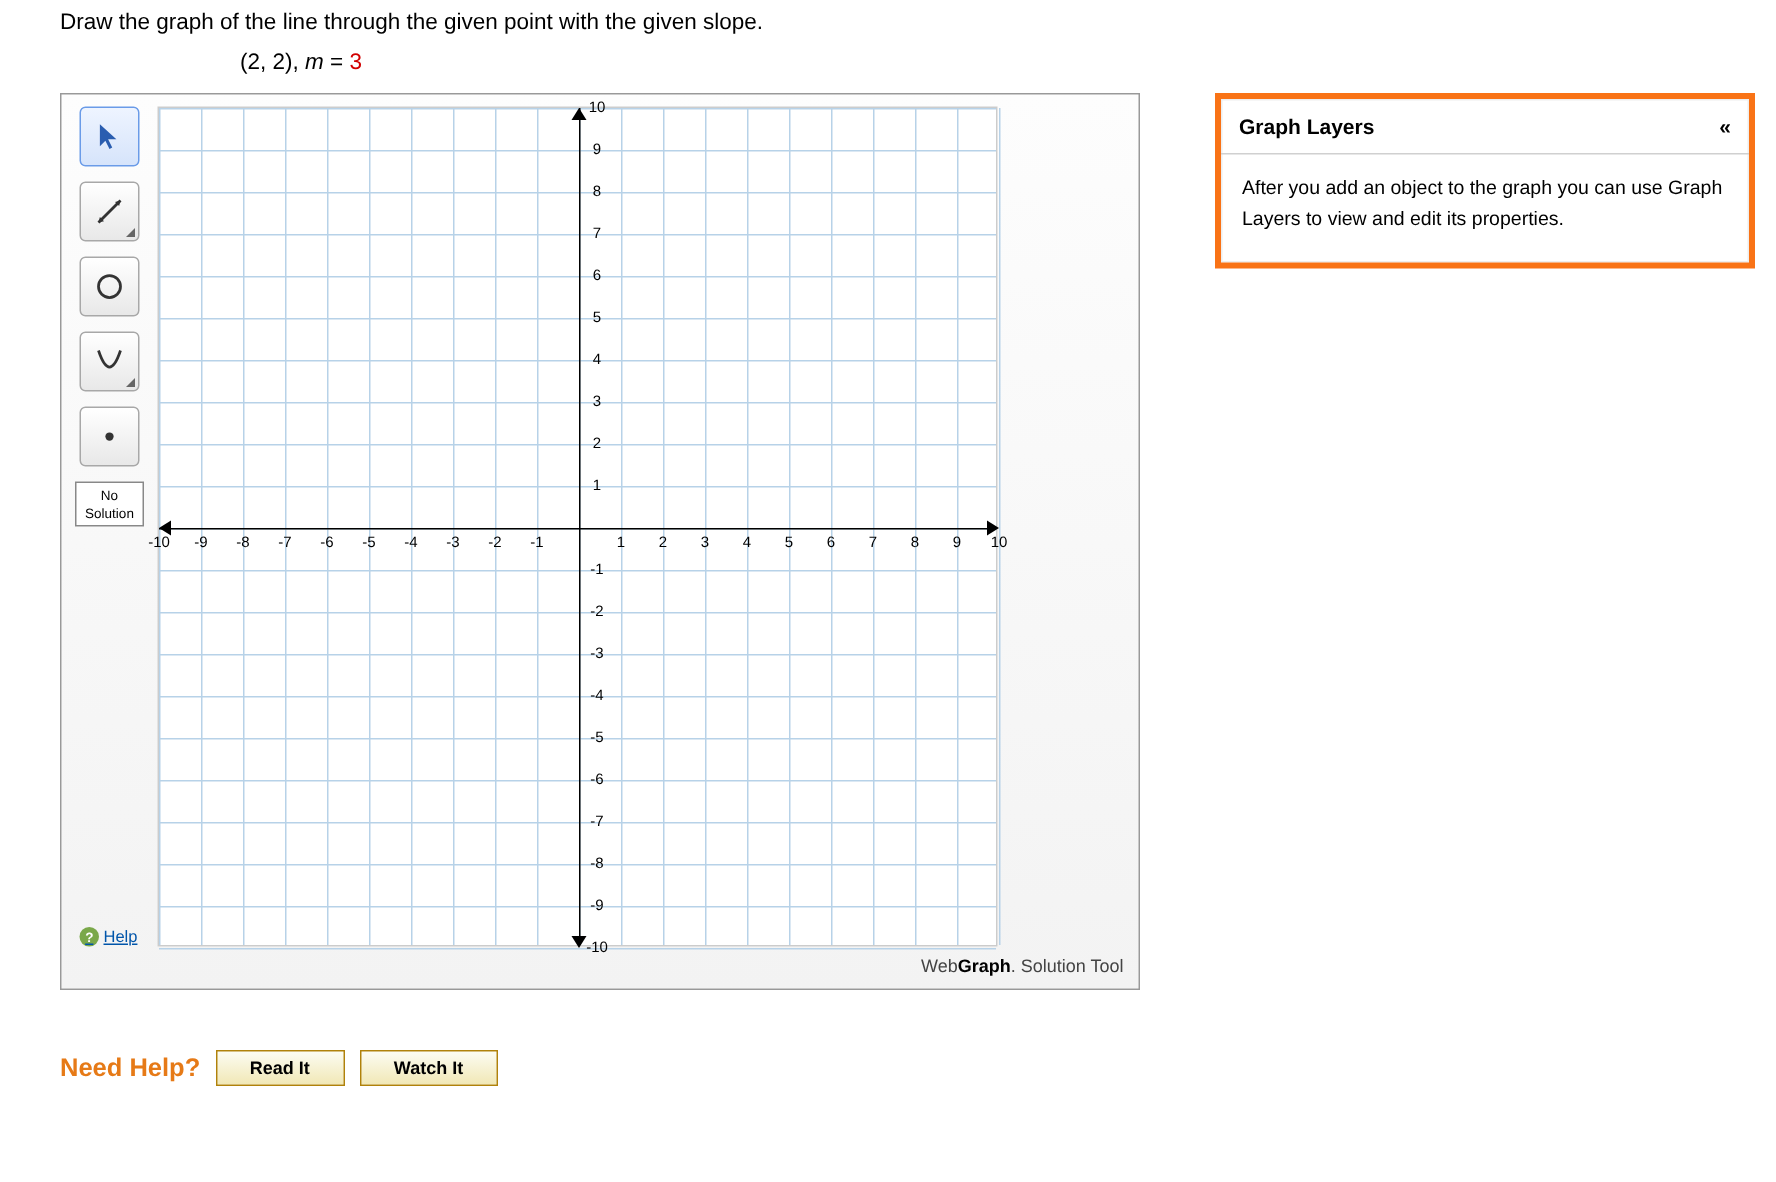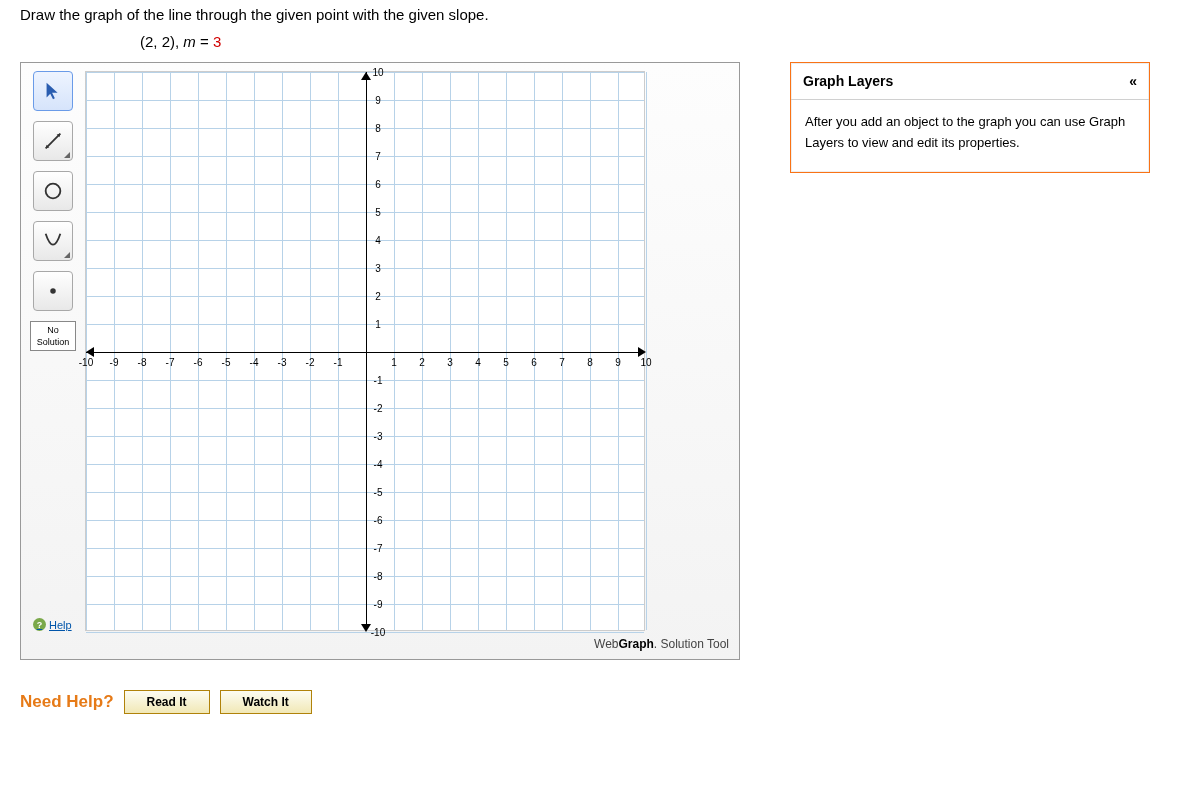--- a/index.html
+++ b/index.html
@@ -6,21 +6,21 @@
   body {
     margin: 0;
     padding: 0;
     font-family: Verdana, Arial, sans-serif;
     font-size: 13px;
     background: #fff;
     color: #000;
   }
   .page {
     width: 1184px;
-    padding: 0 20px;
+    padding: 0 40px;
   }
   .instruction {
     font-size: 15px;
     padding: 6px 0 10px 0;
   }
   .given {
     font-size: 15px;
     padding: 0 0 12px 120px;
   }
   .given .m-eq { color: #d10000; }
@@ -150,21 +150,21 @@
     font-size: 12px;
     color: #444;
     padding: 6px 2px 0 0;
   }
   .foot-brand b { color: #000; }
   .layers-panel {
     position: absolute;
     left: 770px;
     top: 88px;
     width: 360px;
-    border: 1px solid #f97316;
+    border: 4px solid #f97316;
     background: #fff;
     box-shadow: inset 0 0 0 1px #eee;
   }
   .layers-header {
     display: flex;
     justify-content: space-between;
     align-items: center;
     padding: 10px 12px;
     font-weight: bold;
     border-bottom: 1px solid #d0d0d0;
@@ -174,21 +174,21 @@
     font-size: 14px;
     font-weight: bold;
     cursor: pointer;
   }
   .layers-body {
     padding: 12px 14px 18px 14px;
     font-size: 13px;
     line-height: 1.6;
   }
   .need-help {
-    margin-top: 30px;
+    margin-top: 40px;
     display: flex;
     align-items: center;
     gap: 10px;
     font-size: 17px;
     font-weight: bold;
     color: #e67a17;
   }
   .help-btn {
     border: 1px solid #b0820a;
     background: linear-gradient(#fcfcf2,#f1e8b6);

